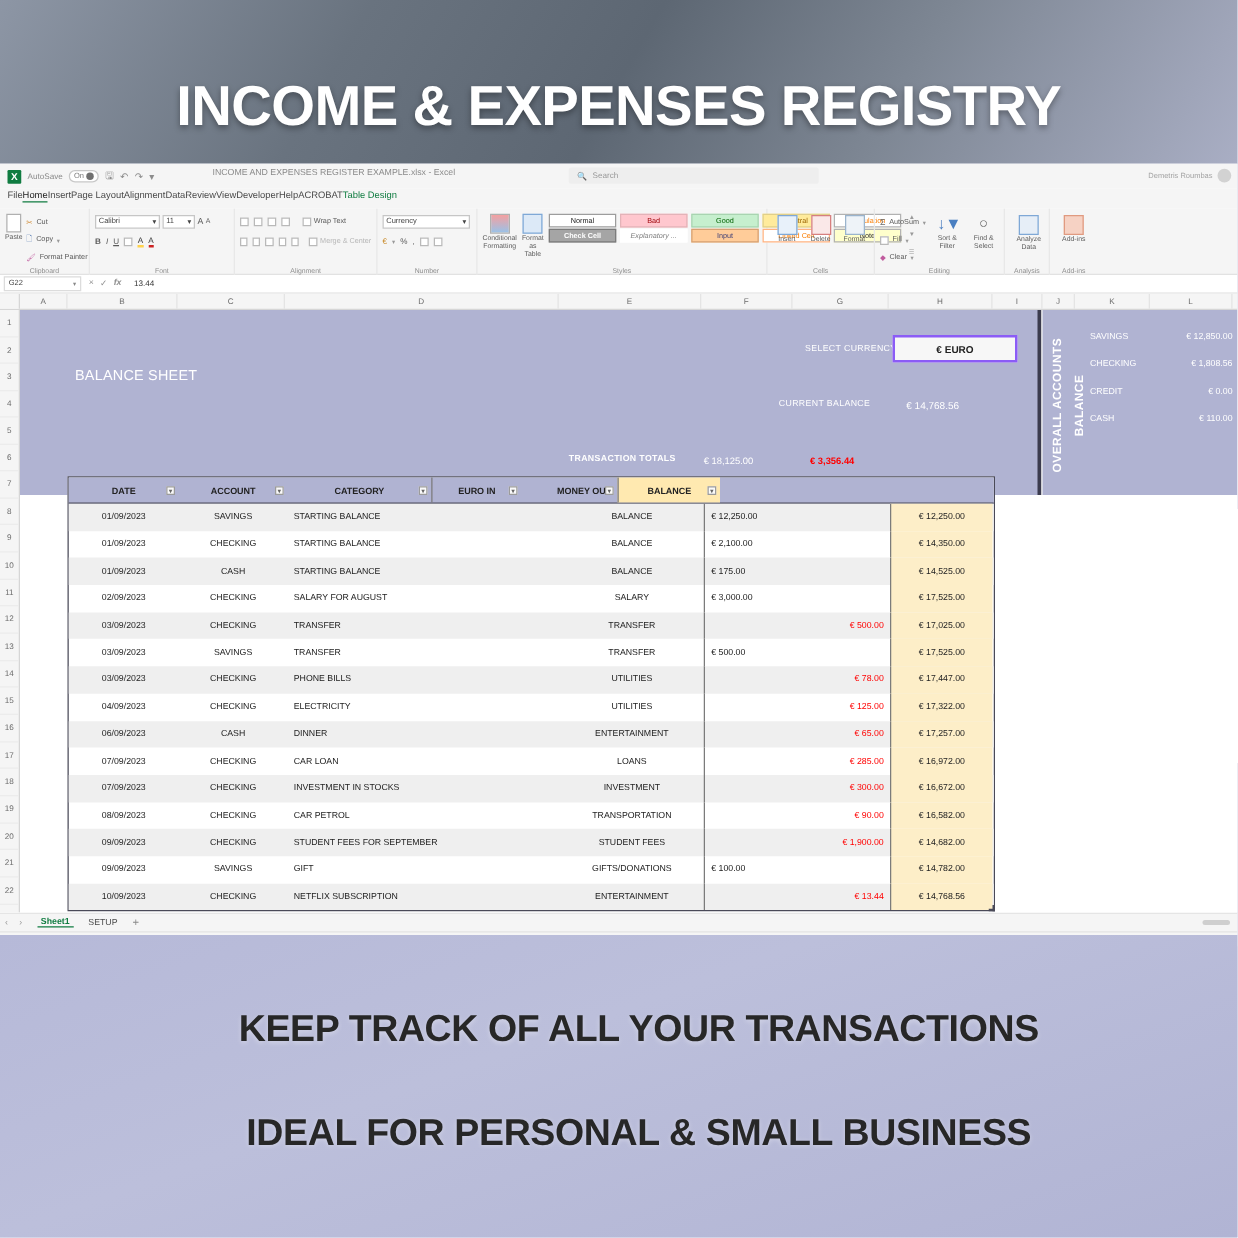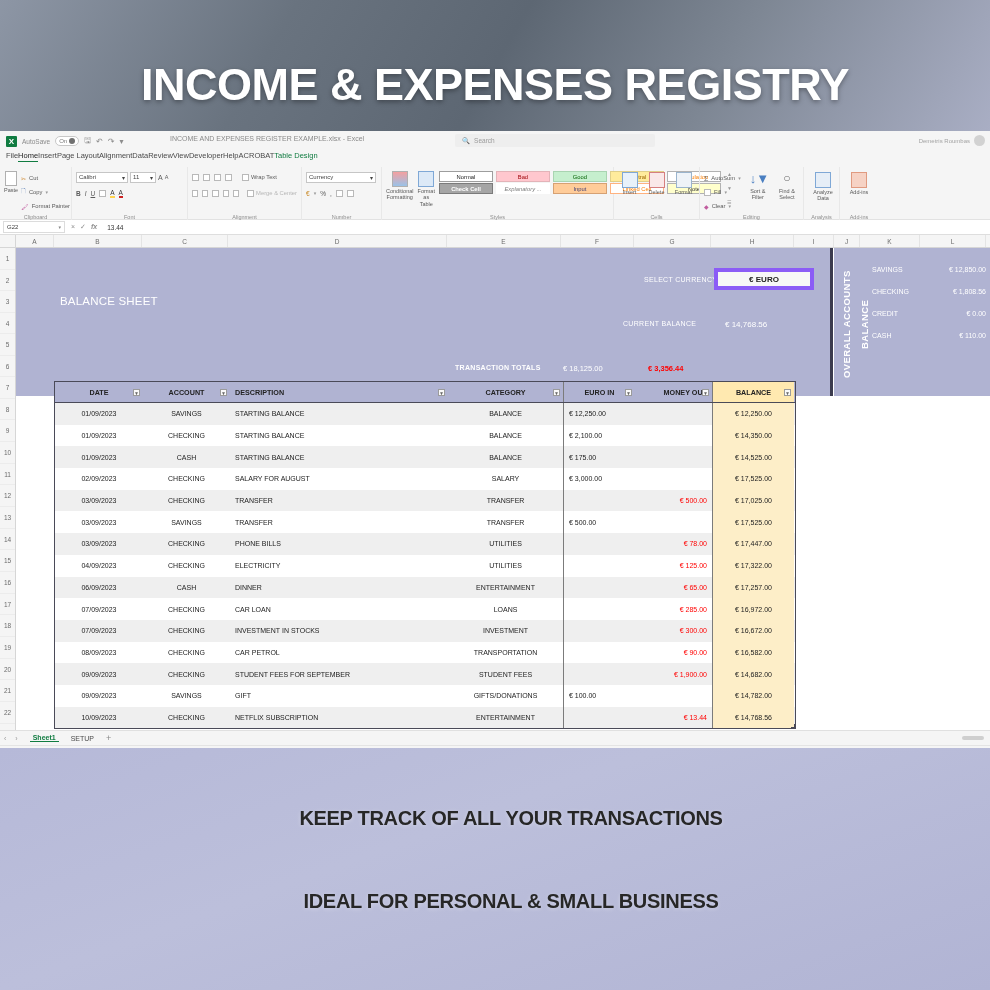--- a/index.html
+++ b/index.html
@@ -123,21 +123,21 @@
     background: #b0b3d2;
   }
   .band-divider { position: absolute; left: 814px; top: 0; width: 3px; height: 148px; background: #3b3b4e; }
 
   .reg-title { position: absolute; left: 43px; top: 22px; font-size: 19px; color: #ffffff; font-weight: normal; letter-spacing: .2px;}
   .reg-sub   { position: absolute; left: 44px; top: 47px; font-size: 11.5px; color: #ffffff; letter-spacing: .2px;}
 
   .lbl-currency { position: absolute; left: 628px; top: 28px; font-size: 7px; color: #ffffff; letter-spacing:.3px;}
   .currency-box {
     position: absolute; left: 698px; top: 20px; width: 100px; height: 22px;
-    background: #f7f7f7; border: 4px solid #8b5cf6;
+    background: #f7f7f7; border: 2px solid #8b5cf6;
     font-size: 8px; font-weight: bold; color: #222;
     display: flex; align-items: center; justify-content: center;
   }
   .lbl-curbal { position: absolute; left: 607px; top: 72px; font-size: 7px; color: #ffffff; letter-spacing:.3px;}
   .val-curbal { position: absolute; left: 709px; top: 72px; font-size: 8px; color: #ffffff; }
 
   .lbl-totals { position: absolute; left: 439px; top: 116px; font-size: 7px; color: #ffffff; font-weight: bold; letter-spacing:.3px;}
   .val-in-tot { position: absolute; left: 547px; top: 116px; font-size: 7.5px; color: #ffffff;}
   .val-out-tot{ position: absolute; left: 632px; top: 116px; font-size: 7.5px; color: #ff0000; font-weight: bold;}
 
@@ -194,21 +194,21 @@
     display: flex; align-items: center; gap: 7px; padding-left: 4px; font-size: 6px; color: #5a5a5a;
   }
 
   
   .bottom-banner {
     position: absolute; left: 0; top: 748px; width: 990px; height: 242px;
     background: linear-gradient(160deg, #b6b9d8 0%, #bcbfdb 40%, #b1b4d4 100%);
   }
   .bb-line {
     position: absolute; left: 0; right: 0; text-align: center;
-    font-size: 20px; font-weight: bold; color: #272727;
+    font-size: 30px; font-weight: bold; color: #272727;
     letter-spacing: -0.3px;
     text-shadow: 0 1px 4px rgba(255,255,255,.35);
     margin-left: 32px;
   }
   .bb-line.l1 { top: 59px; }
   .bb-line.l2 { top: 142px; }
 </style>
 </head>
 <body>
 
@@ -545,24 +545,20 @@
         <div class="tbl">
           <div class="tr head">
             <div class="td c-date">
                 <span>DATE</span>
                 <span class="filt">▾</span>
               </div>
             <div class="td c-acct">
                 <span>ACCOUNT</span>
                 <span class="filt">▾</span>
               </div>
-            <div class="td c-desc">
-                <span>DESCRIPTION</span>
-                <span class="filt">▾</span>
-              </div>
             <div class="td c-cat">
                 <span>CATEGORY</span>
                 <span class="filt">▾</span>
               </div>
             <div class="td c-in" style="justify-content:center">
                 <span>EURO IN</span>
                 <span class="filt">▾</span>
               </div>
             <div class="td c-out" style="justify-content:flex-end">
                 <span>MONEY OUT</span>

